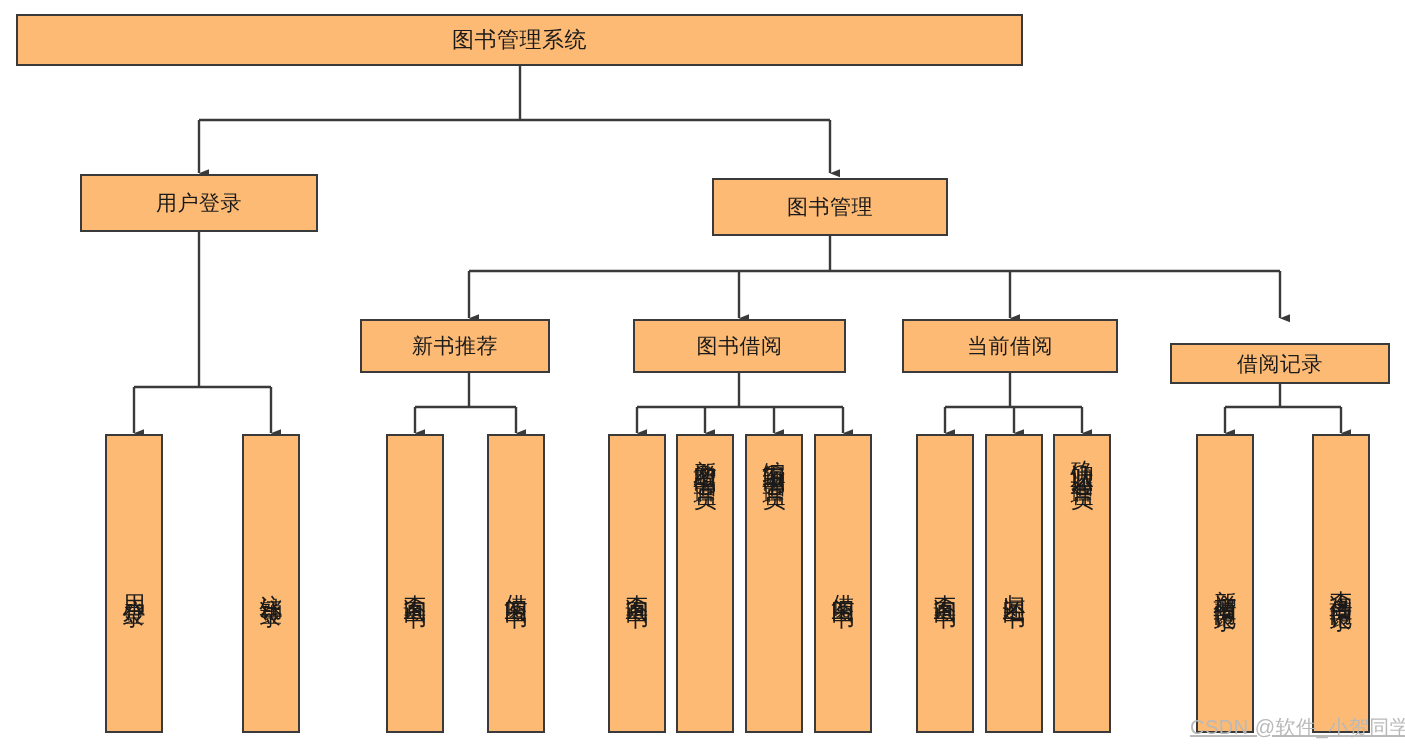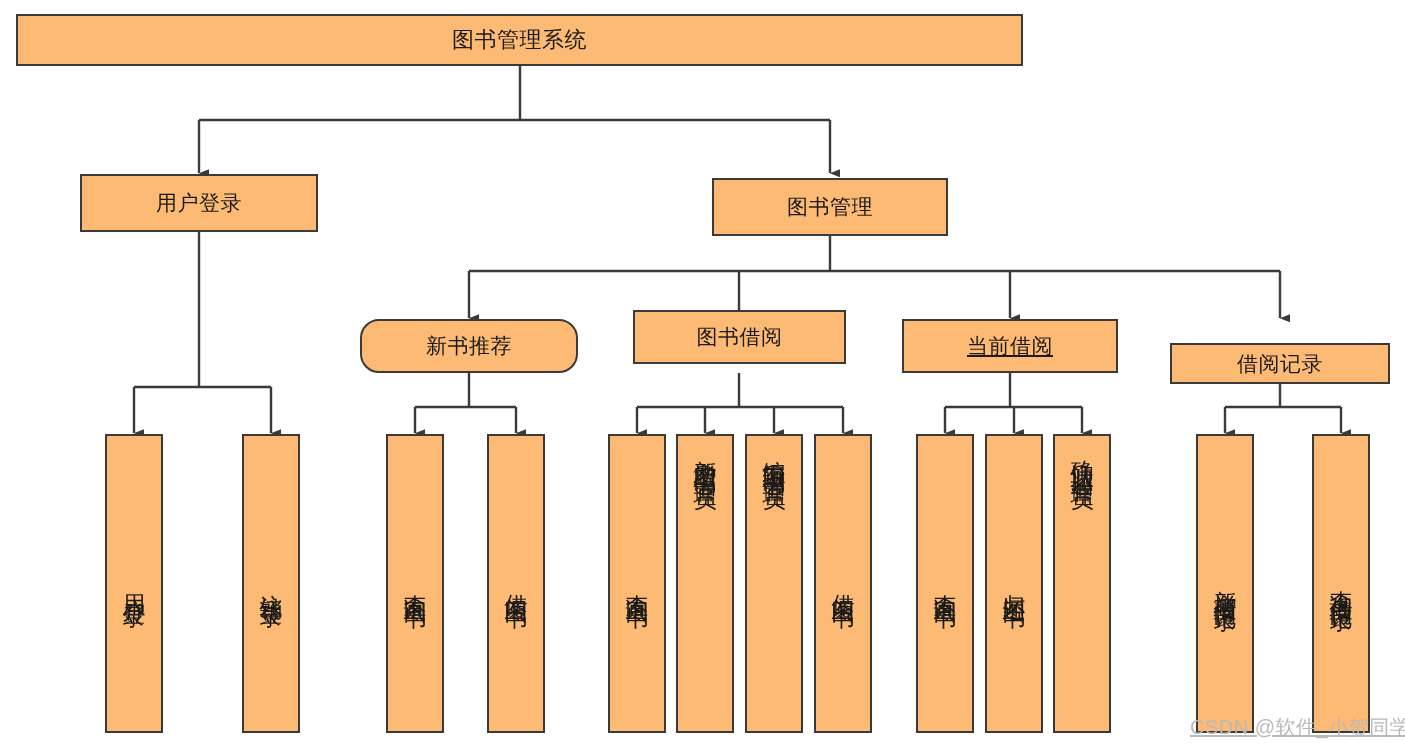--- a/index.html
+++ b/index.html
@@ -111,27 +111,27 @@
     <span class="lbl">图书管理系统</span>
   </div>
 
   <div class="node h" style="left: 80px; top: 174px; width: 238px; height: 58px;">
     <span class="lbl">用户登录</span>
   </div>
   <div class="node h" style="left: 712px; top: 178px; width: 236px; height: 58px;">
     <span class="lbl">图书管理</span>
   </div>
 
-  <div class="node h" style="left: 360px; top: 319px; width: 218px; height: 54px; border-radius: 19px;">
+  <div class="node h" style="left: 360px; top: 319px; width: 190px; height: 54px;">
     <span class="lbl">新书推荐</span>
   </div>
-  <div class="node h" style="left: 633px; top: 310px; width: 213px; height: 54px;">
+  <div class="node h" style="left: 633px; top: 319px; width: 213px; height: 54px;">
     <span class="lbl">图书借阅</span>
   </div>
-  <div class="node h" style="left: 902px; top: 319px; width: 216px; height: 54px; text-decoration: underline;">
+  <div class="node h" style="left: 902px; top: 319px; width: 216px; height: 54px;">
     <span class="lbl">当前借阅</span>
   </div>
   <div class="node h" style="left: 1170px; top: 319px; width: 220px; height: 41px; margin-top: 24px;">
     <span class="lbl">借阅记录</span>
   </div>
 
   <div class="node v" style="left: 105px; top: 434px; width: 58px; height: 299px;">
     <span class="lbl">用户登录</span>
   </div>
   <div class="node v" style="left: 242px; top: 434px; width: 58px; height: 299px;">

